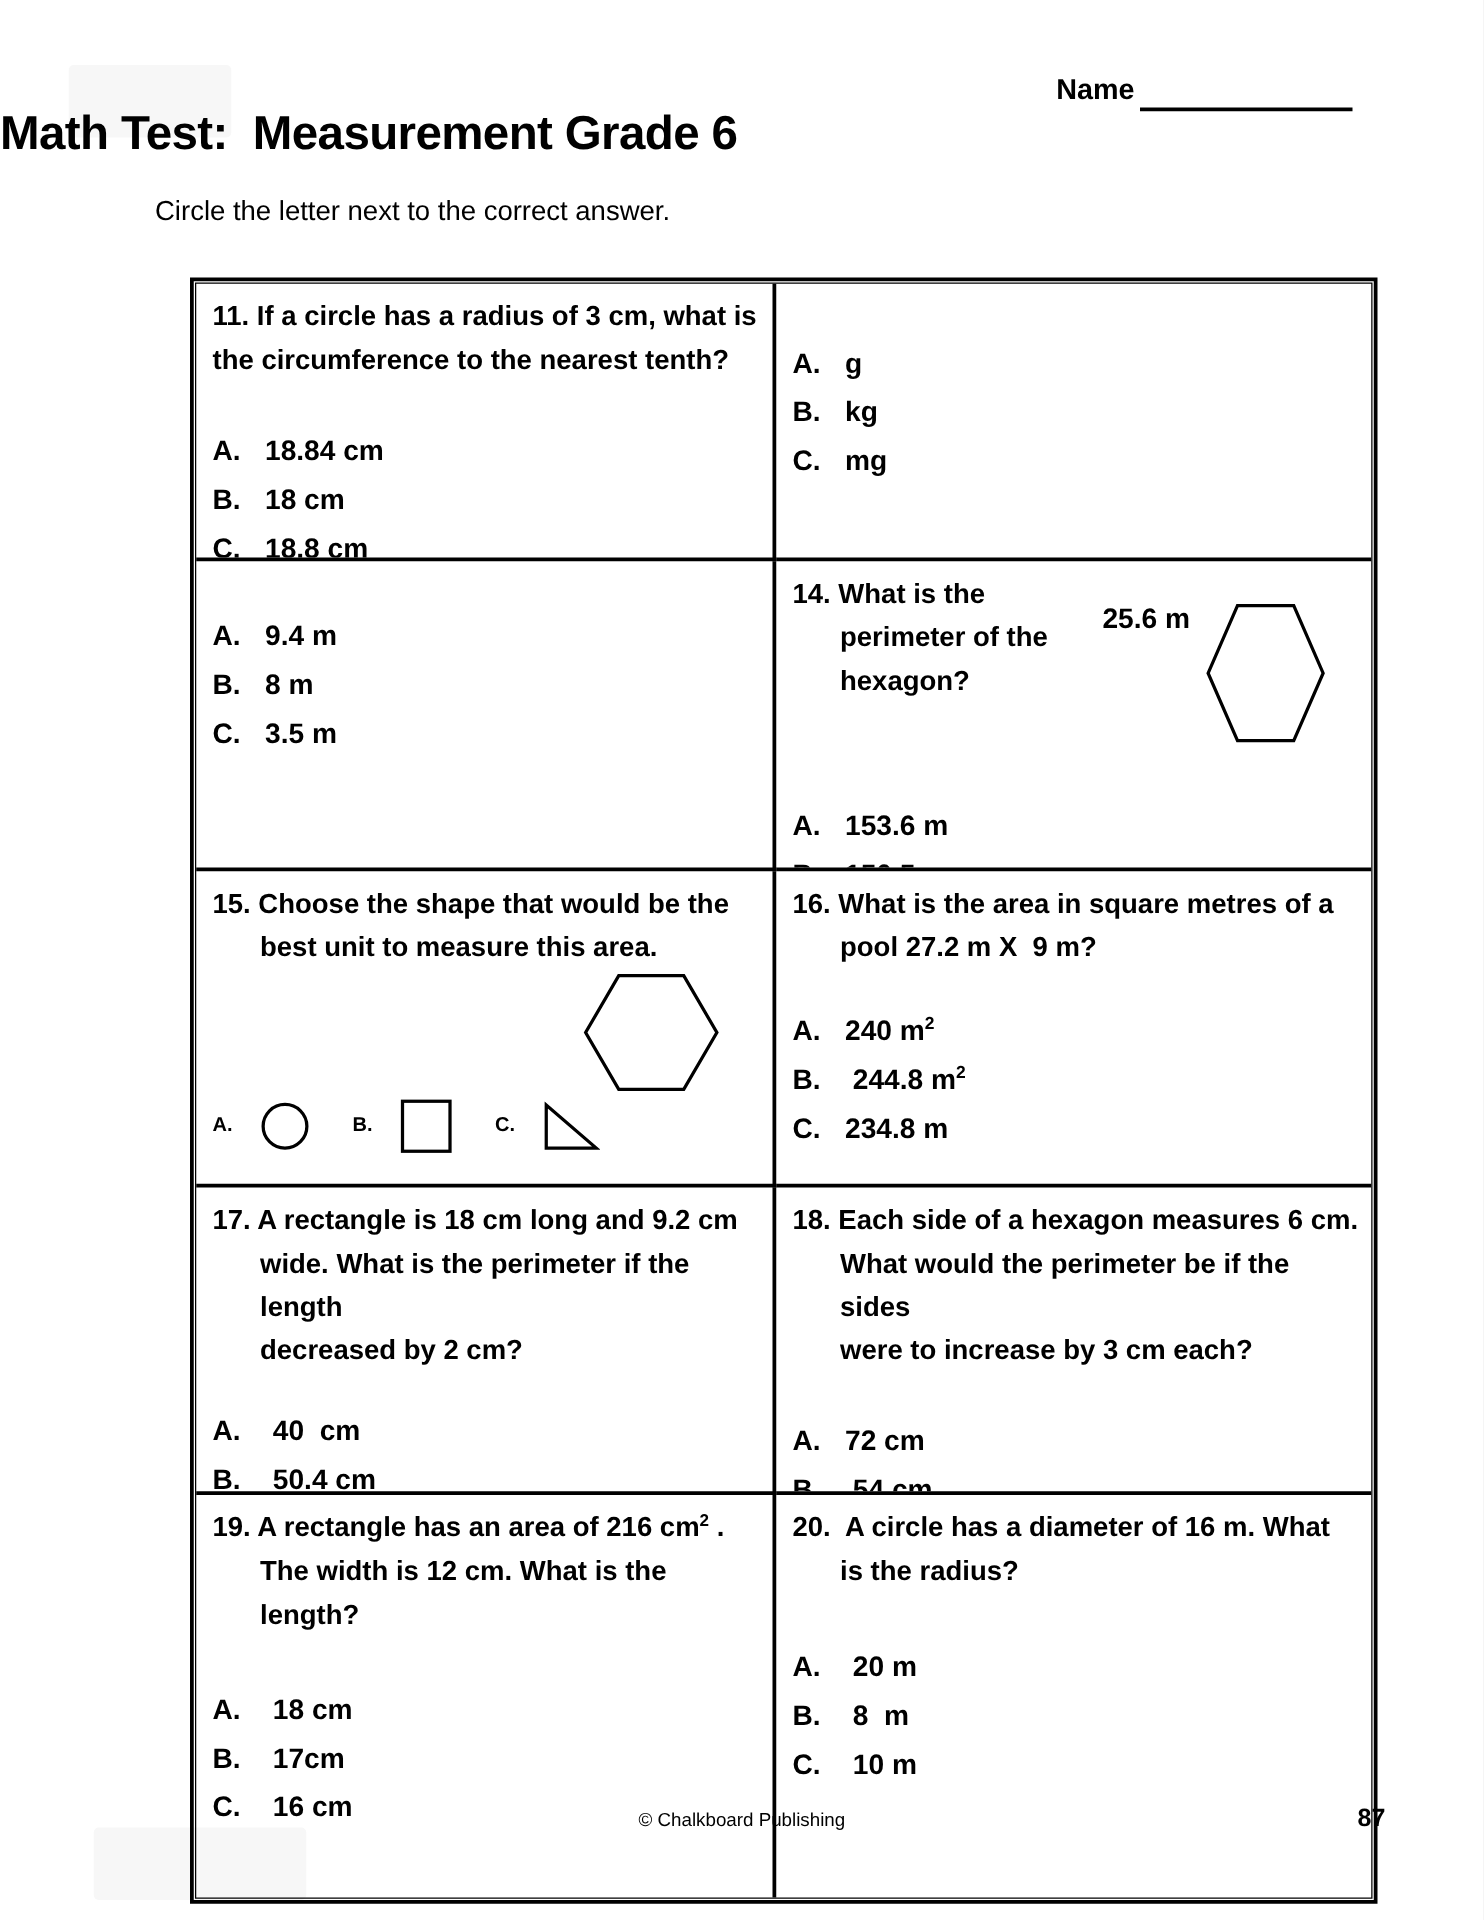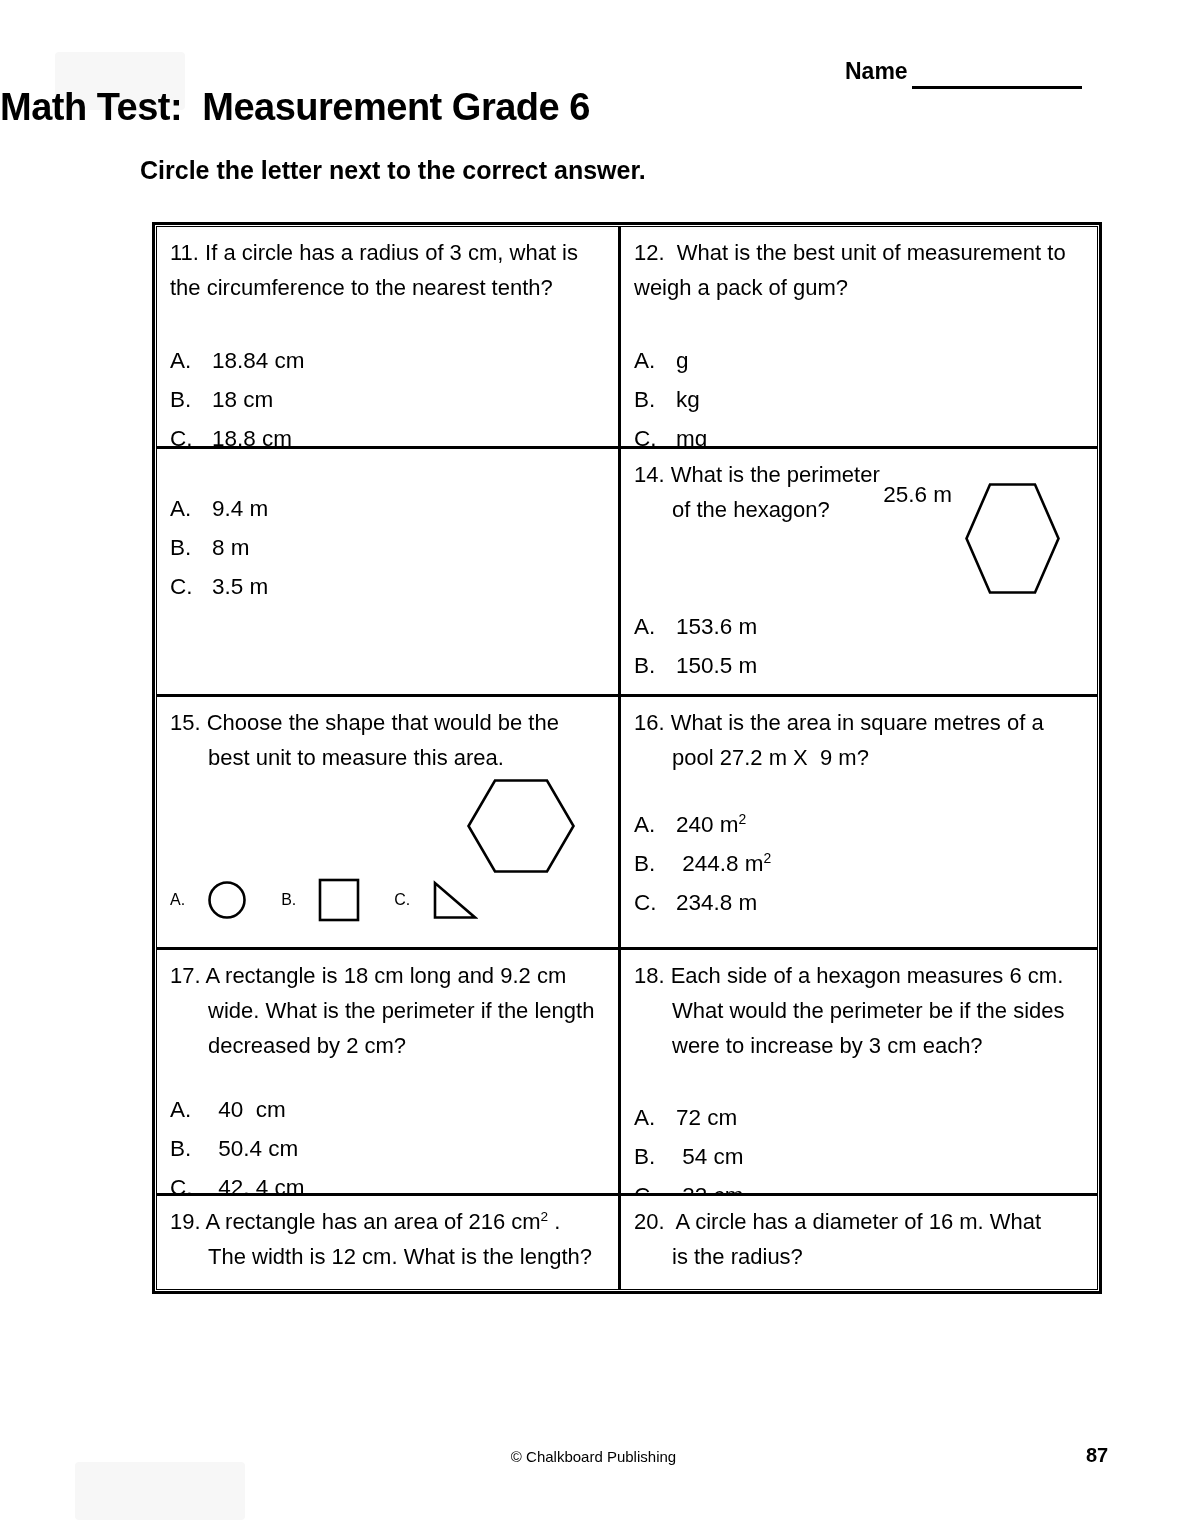--- a/index.html
+++ b/index.html
@@ -21,27 +21,27 @@
   .name-line{
     position:absolute;left:912px;top:86px;width:170px;height:0;
     border-bottom:3px solid #000;
   }
   .page-title{
     position:absolute;left:0;top:86px;width:100%;
     text-align:left;font-size:38px;font-weight:bold;
     white-space:pre;letter-spacing:-0.5px;
   }
   .instruction{
-    position:absolute;left:140px;top:156px;
-    font-size:25px;font-weight:bold;
+    position:absolute;left:124px;top:156px;
+    font-size:22px;font-weight:normal;
   }
 
   .quiz-outer{
-    position:absolute;left:152px;top:222px;width:950px;height:1072px;
-    border:3px solid #000;padding:1px;box-sizing:border-box;
+    position:absolute;left:152px;top:222px;width:950px;height:1301px;
+    border:3px solid #000;padding:1px;box-sizing:border-box;font-weight:bold;
   }
   .quiz-grid{
     width:100%;height:100%;box-sizing:border-box;
     border:1px solid #000;
     display:grid;
     grid-template-columns:464px auto;
     grid-template-rows:222px 248px 253px 246px auto;
   }
   .cell{
     border-right:3px solid #000;
@@ -130,22 +130,20 @@
               <span class="opt-letter">B.</span>
               <span class="opt-text">18 cm</span>
             </div>
             <div class="option">
               <span class="opt-letter">C.</span>
               <span class="opt-text">18.8 cm</span>
             </div>
           </div>
         </div>
         <div class="cell cell-q12">
-          <div class="q-text">12.  What is the best unit of measurement to
-weigh a pack of gum?</div>
           <div class="options">
             <div class="option">
               <span class="opt-letter">A.</span>
               <span class="opt-text">g</span>
             </div>
             <div class="option">
               <span class="opt-letter">B.</span>
               <span class="opt-text">kg</span>
             </div>
             <div class="option">

